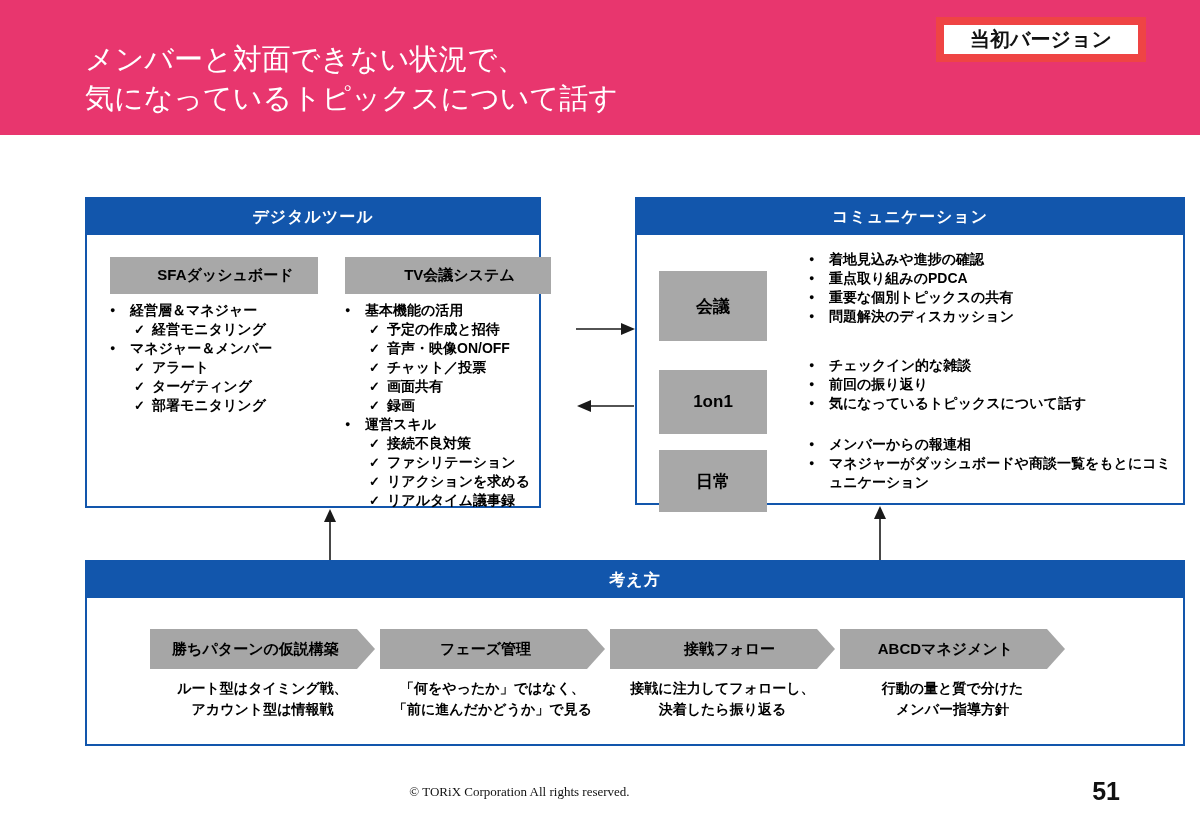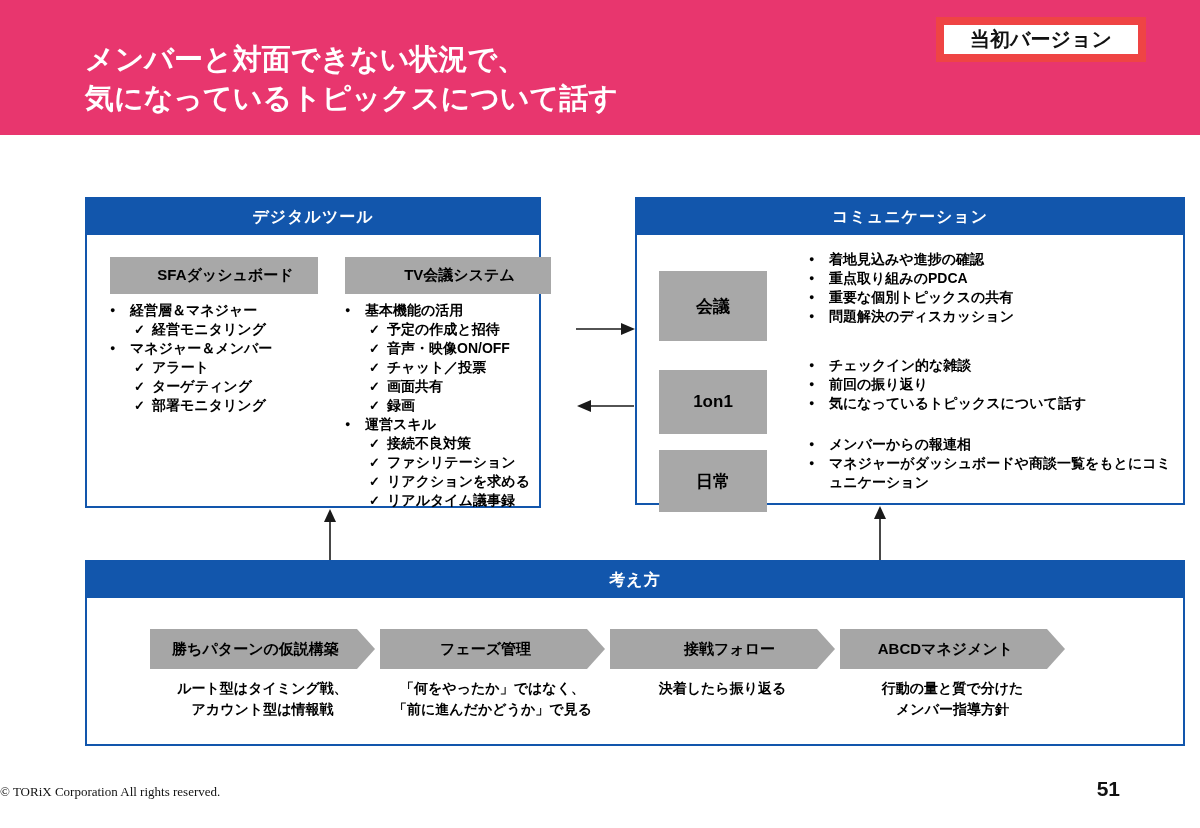--- a/index.html
+++ b/index.html
@@ -4,21 +4,21 @@
 <style>
   * { margin:0; padding:0; box-sizing:border-box; }
   html,body { width:1200px; height:828px; }
   body {
     position:relative; background:#ffffff; overflow:hidden;
     font-family:"Liberation Sans", sans-serif; color:#000;
   }
 
   
   .header-band { position:absolute; left:0; top:0; width:1200px; height:135px; background:#E8366E; }
-  .slide-title { position:absolute; left:85px; top:40px; color:#fff; font-weight:bold; font-size:29px; line-height:39px; }
+  .slide-title { position:absolute; left:85px; top:40px; color:#fff; font-weight:normal; font-size:29px; line-height:39px; }
   .version-badge {
     position:absolute; left:936px; top:17px; width:210px; height:45px;
     background:#fff; border:8px solid #ef4444;
     display:flex; align-items:center; justify-content:center;
     font-size:20px; font-weight:bold; color:#111;
   }
 
   
   .panel { position:absolute; background:#fff; border:2px solid #1256AC; }
   .panel-head {
@@ -78,25 +78,25 @@
   #desc-0 { left:53px; }  #desc-1 { left:283px; }
   #desc-2 { left:513px; } #desc-3 { left:743px; }
 
   
   .overlay { position:absolute; left:0; top:0; pointer-events:none; }
   .overlay line    { stroke:#1a1a1a; stroke-width:1.6; }
   .overlay polygon { fill:#1a1a1a; }
 
   
   .footer-copy {
-    position:absolute; left:0; top:784px; width:1039px; 
+    position:absolute; left:0; top:784px; width:1039px; text-align:center;
     font-family:"Liberation Serif", serif; font-size:13px; color:#111;
   }
   .page-number { position:absolute; left:1075px; top:777px; width:45px; text-align:right;
-    font-size:21px; font-weight:bold; color:#111; }
+    font-size:25px; font-weight:bold; color:#111; }
 </style>
 </head>
 <body>
 
 <div class="header-band"></div>
 <div class="slide-title">
   <div>メンバーと対面できない状況で、</div>
   <div>気になっているトピックスについて話す</div>
 </div>
 <div class="version-badge">
@@ -249,20 +249,21 @@
 
   <div class="step-desc" id="desc-0">
     <div>ルート型はタイミング戦、</div>
     <div>アカウント型は情報戦</div>
   </div>
   <div class="step-desc" id="desc-1">
     <div>「何をやったか」ではなく、</div>
     <div>「前に進んだかどうか」で見る</div>
   </div>
   <div class="step-desc" id="desc-2">
+    <div>接戦に注力してフォローし、</div>
     <div>決着したら振り返る</div>
   </div>
   <div class="step-desc" id="desc-3">
     <div>行動の量と質で分けた</div>
     <div>メンバー指導方針</div>
   </div>
 </div>
 
 <svg class="overlay" width="1200" height="828" viewBox="0 0 1200 828">
   <g>

